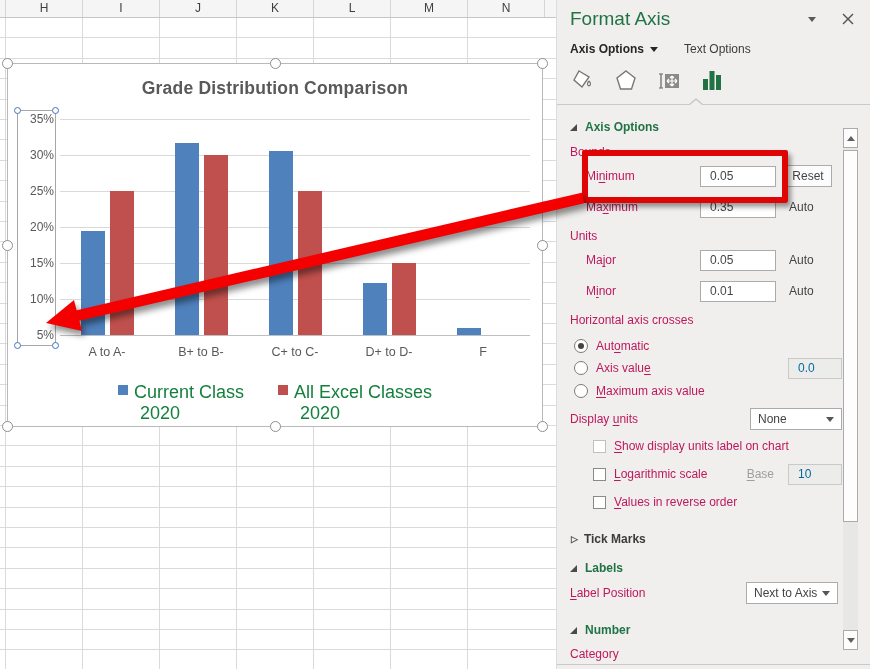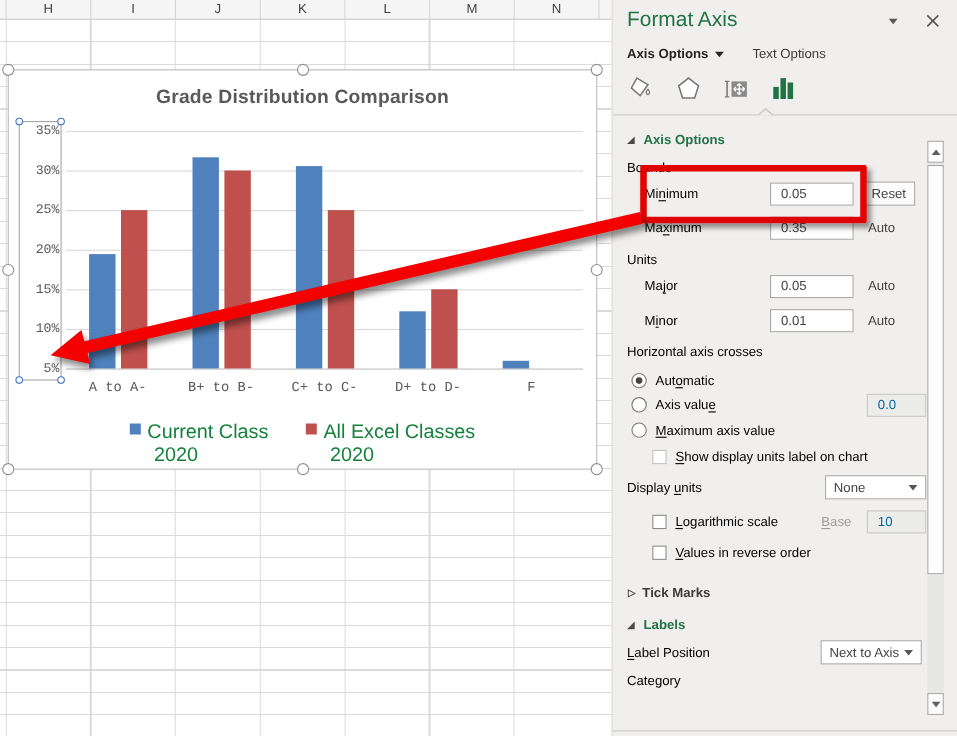--- a/index.html
+++ b/index.html
@@ -20,21 +20,21 @@
       repeating-linear-gradient(to right, transparent 0 76px, #DADADA 76px 77px);
     background-position: 0 0, -71px 0; }
 
   
   .chart { position:absolute; left:7px; top:63px; width:536px; height:364px;
            background:#fff; border:1px solid #B9B9B9; z-index:5; }
   .chart-title { position:absolute; left:0; right:0; top:14px; text-align:center;
                  font-size:17.5px; font-weight:bold; color:#595959; letter-spacing:.2px; }
   .handle { position:absolute; width:11px; height:11px; border-radius:50%;
             background:#fff; border:1.5px solid #8F8F8F; z-index:8; }
-  #chart-plot { position:absolute; inset:0;font-family:Liberation Mono, monospace; }
+  #chart-plot { position:absolute; inset:0; }
   .gridline { position:absolute; height:1px; background:#D9D9D9; }
   .gridline.axisline { background:#BFBFBF; }
   .bar { position:absolute; }
   .ylab { position:absolute; width:34px; text-align:right; font-size:12px; color:#595959; }
   .xlab { position:absolute; text-align:center; font-size:12.5px; color:#595959; }
   .axis-sel { position:absolute; left:9px; top:46px; width:39px; height:236px;
               border:1px solid #A6A6A6; z-index:6; }
   .axis-handle { position:absolute; width:7px; height:7px; border-radius:50%;
                  background:#fff; border:1px solid #4472C4; }
   #chart-legend { position:absolute; left:0; right:0; top:318px; display:flex;
@@ -67,21 +67,21 @@
              border-bottom:5px solid #F0EFED; }
 
   .sec-head { display:flex; align-items:center; padding-left:13px; height:18px; font-weight:bold; }
   .sec-head.green { color:#217346; }
   .sec-head.dark { color:#3B3B3B; }
   .tri-open { width:0; height:0; border-bottom:7px solid #4A4A4A; border-left:7px solid transparent;
               margin-right:8px; flex:none; }
   .tri-closed { color:#4A4A4A; font-size:9px; margin:0 6px 0 1px; flex:none; }
 
   .prow { display:flex; align-items:center; padding:0 34px 0 13px; height:22px; }
-  .prow .plabel { flex:1; color:#000000; }
+  .prow .plabel { flex:1; color:#be185d; }
   .indent .plabel { padding-left:16px; }
   .pinput { width:76px; height:21px; border:1px solid #ABABAB; background:#fff;
             font-family:inherit; font-size:12px; color:#444; padding:0 0 0 9px; flex:none; }
   .pinput.dis { background:#ECECEA; border-color:#C9C9C9; color:#0369a1; width:54px; }
   .pslot { width:52px; margin-left:8px; padding-left:5px; flex:none; color:#444; }
   .reset-btn { width:48px; height:22px; border:1px solid #ABABAB; background:#FCFCFC;
                font-family:inherit; font-size:12px; color:#444; }
   .radio-row { padding-left:17px; }
   .radio { width:14px; height:14px; border-radius:50%; border:1px solid #7A7A7A; background:#fff;
            margin-right:8px; flex:none; position:relative; }
@@ -290,31 +290,31 @@
   <div class="prow radio-row" style="margin-top:4px;height:20px;padding-right:28px">
     <span class="radio"></span>
     <span class="plabel">Axis valu<u>e</u></span>
     <input class="pinput dis" value="0.0" style="">
   </div>
   <div class="prow radio-row" style="margin-top:5px;height:16px">
     <span class="radio"></span>
     <span class="plabel"><u>M</u>aximum axis value</span>
   </div>
 
-  <div class="prow cbx-row" style="margin-top:8px;height:16px">
-    <span class="cbx dis"></span>
-    <span class="plabel dis-text"><u>S</u>how display units label on chart</span>
-  </div>
   <div class="prow" style="margin-top:9px;padding-right:28px">
     <span class="plabel">Display <u>u</u>nits</span>
     <div class="dd">
       <span class="val">None</span>
       <span class="caret-down"></span>
     </div>
   </div>
+  <div class="prow cbx-row" style="margin-top:8px;height:16px">
+    <span class="cbx dis"></span>
+    <span class="plabel dis-text"><u>S</u>how display units label on chart</span>
+  </div>
   <div class="prow cbx-row" style="margin-top:10px;height:20px;padding-right:28px">
     <span class="cbx"></span>
     <span class="plabel"><u>L</u>ogarithmic scale</span>
     <span class="dis-text" style="margin-right:14px"><u>B</u>ase</span>
     <input class="pinput dis" value="10" style="">
   </div>
   <div class="prow cbx-row" style="margin-top:10px;height:16px">
     <span class="cbx"></span>
     <span class="plabel"><u>V</u>alues in reverse order</span>
   </div>
@@ -329,20 +329,24 @@
     <span>Labels</span>
   </div>
   <div class="prow" style="margin-top:5px;padding-right:32px">
     <span class="plabel"><u>L</u>abel Position</span>
     <div class="dd">
       <span class="val">Next to Axis</span>
       <span class="caret-down"></span>
     </div>
   </div>
 
+  <div class="sec-head green" style="margin-top:17px">
+    <span class="tri-open"></span>
+    <span>Number</span>
+  </div>
   <div class="prow" style="margin-top:6px;height:18px">
     <span class="plabel">Category</span>
   </div>
 
   <div class="sb-track"></div>
   <div class="sb-btn sb-up">
       <span class="tri-up-s"></span>
     </div>
   <div class="sb-thumb"></div>
   <div class="sb-btn sb-down">

